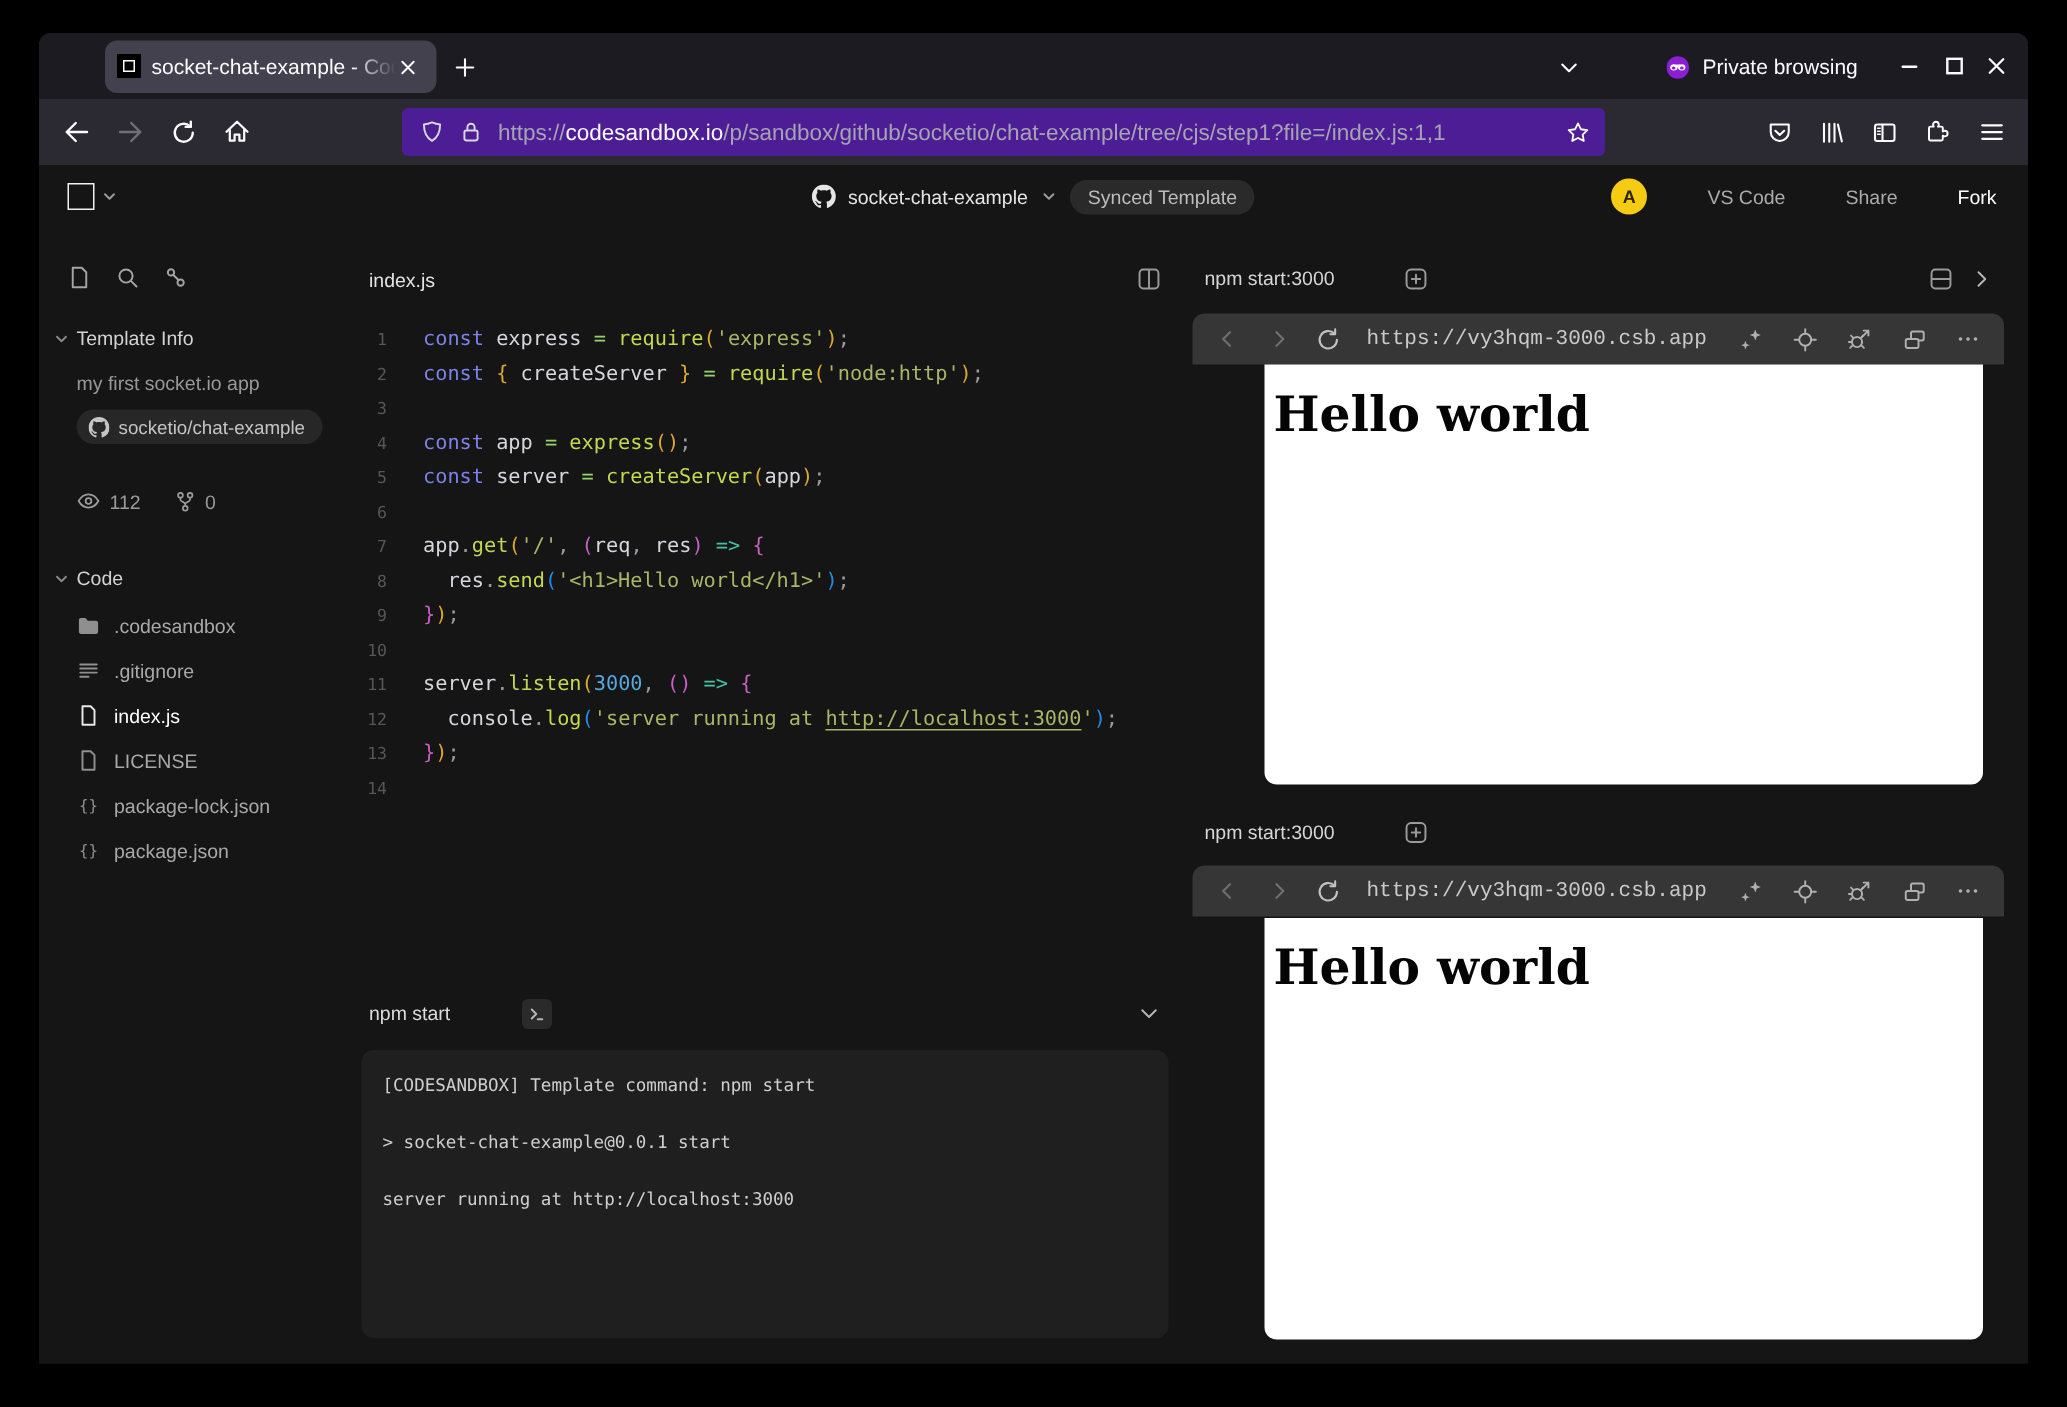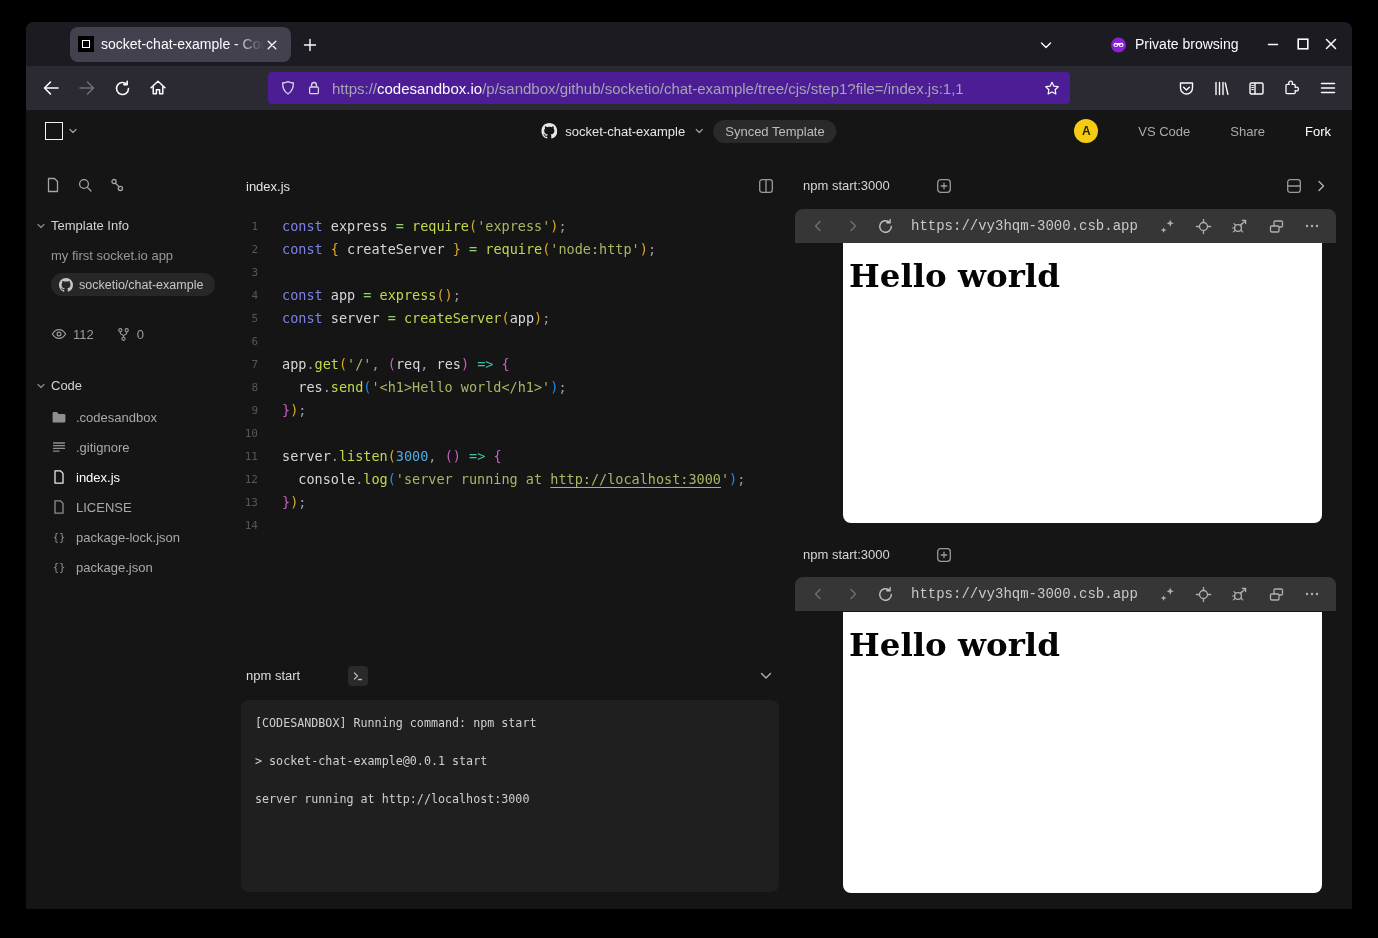--- a/index.html
+++ b/index.html
@@ -388,21 +388,21 @@
           <svg width="12" height="12" viewBox="0 0 12 12">
               <path d="M2.5 3l3 3-3 3" stroke="#b5b5b5" stroke-width="1.3" fill="none" stroke-linecap="round" stroke-linejoin="round"></path>
               <path d="M6.5 9.5h3" stroke="#b5b5b5" stroke-width="1.3" stroke-linecap="round"></path>
             </svg>
         </div>
         <svg id="term-chev" viewBox="0 0 16 16">
             <path d="M3.5 5.5L8 10l4.5-4.5" stroke="#b5b5b5" stroke-width="1.3" fill="none" stroke-linecap="round" stroke-linejoin="round"></path>
           </svg>
       </div>
       <div id="terminal">
-          <div class="tl">[CODESANDBOX] Running command: npm start</div>
+          <div class="tl">[CODESANDBOX] Template command: npm start</div>
           <div class="tl"> </div>
           <div class="tl">&gt; socket-chat-example@0.0.1 start</div>
           <div class="tl"> </div>
           <div class="tl">server running at http://localhost:3000</div>
         </div>
     </div>
 
     <div id="previews">
         <div>
     <div class="pv-head" style="top:17px">

